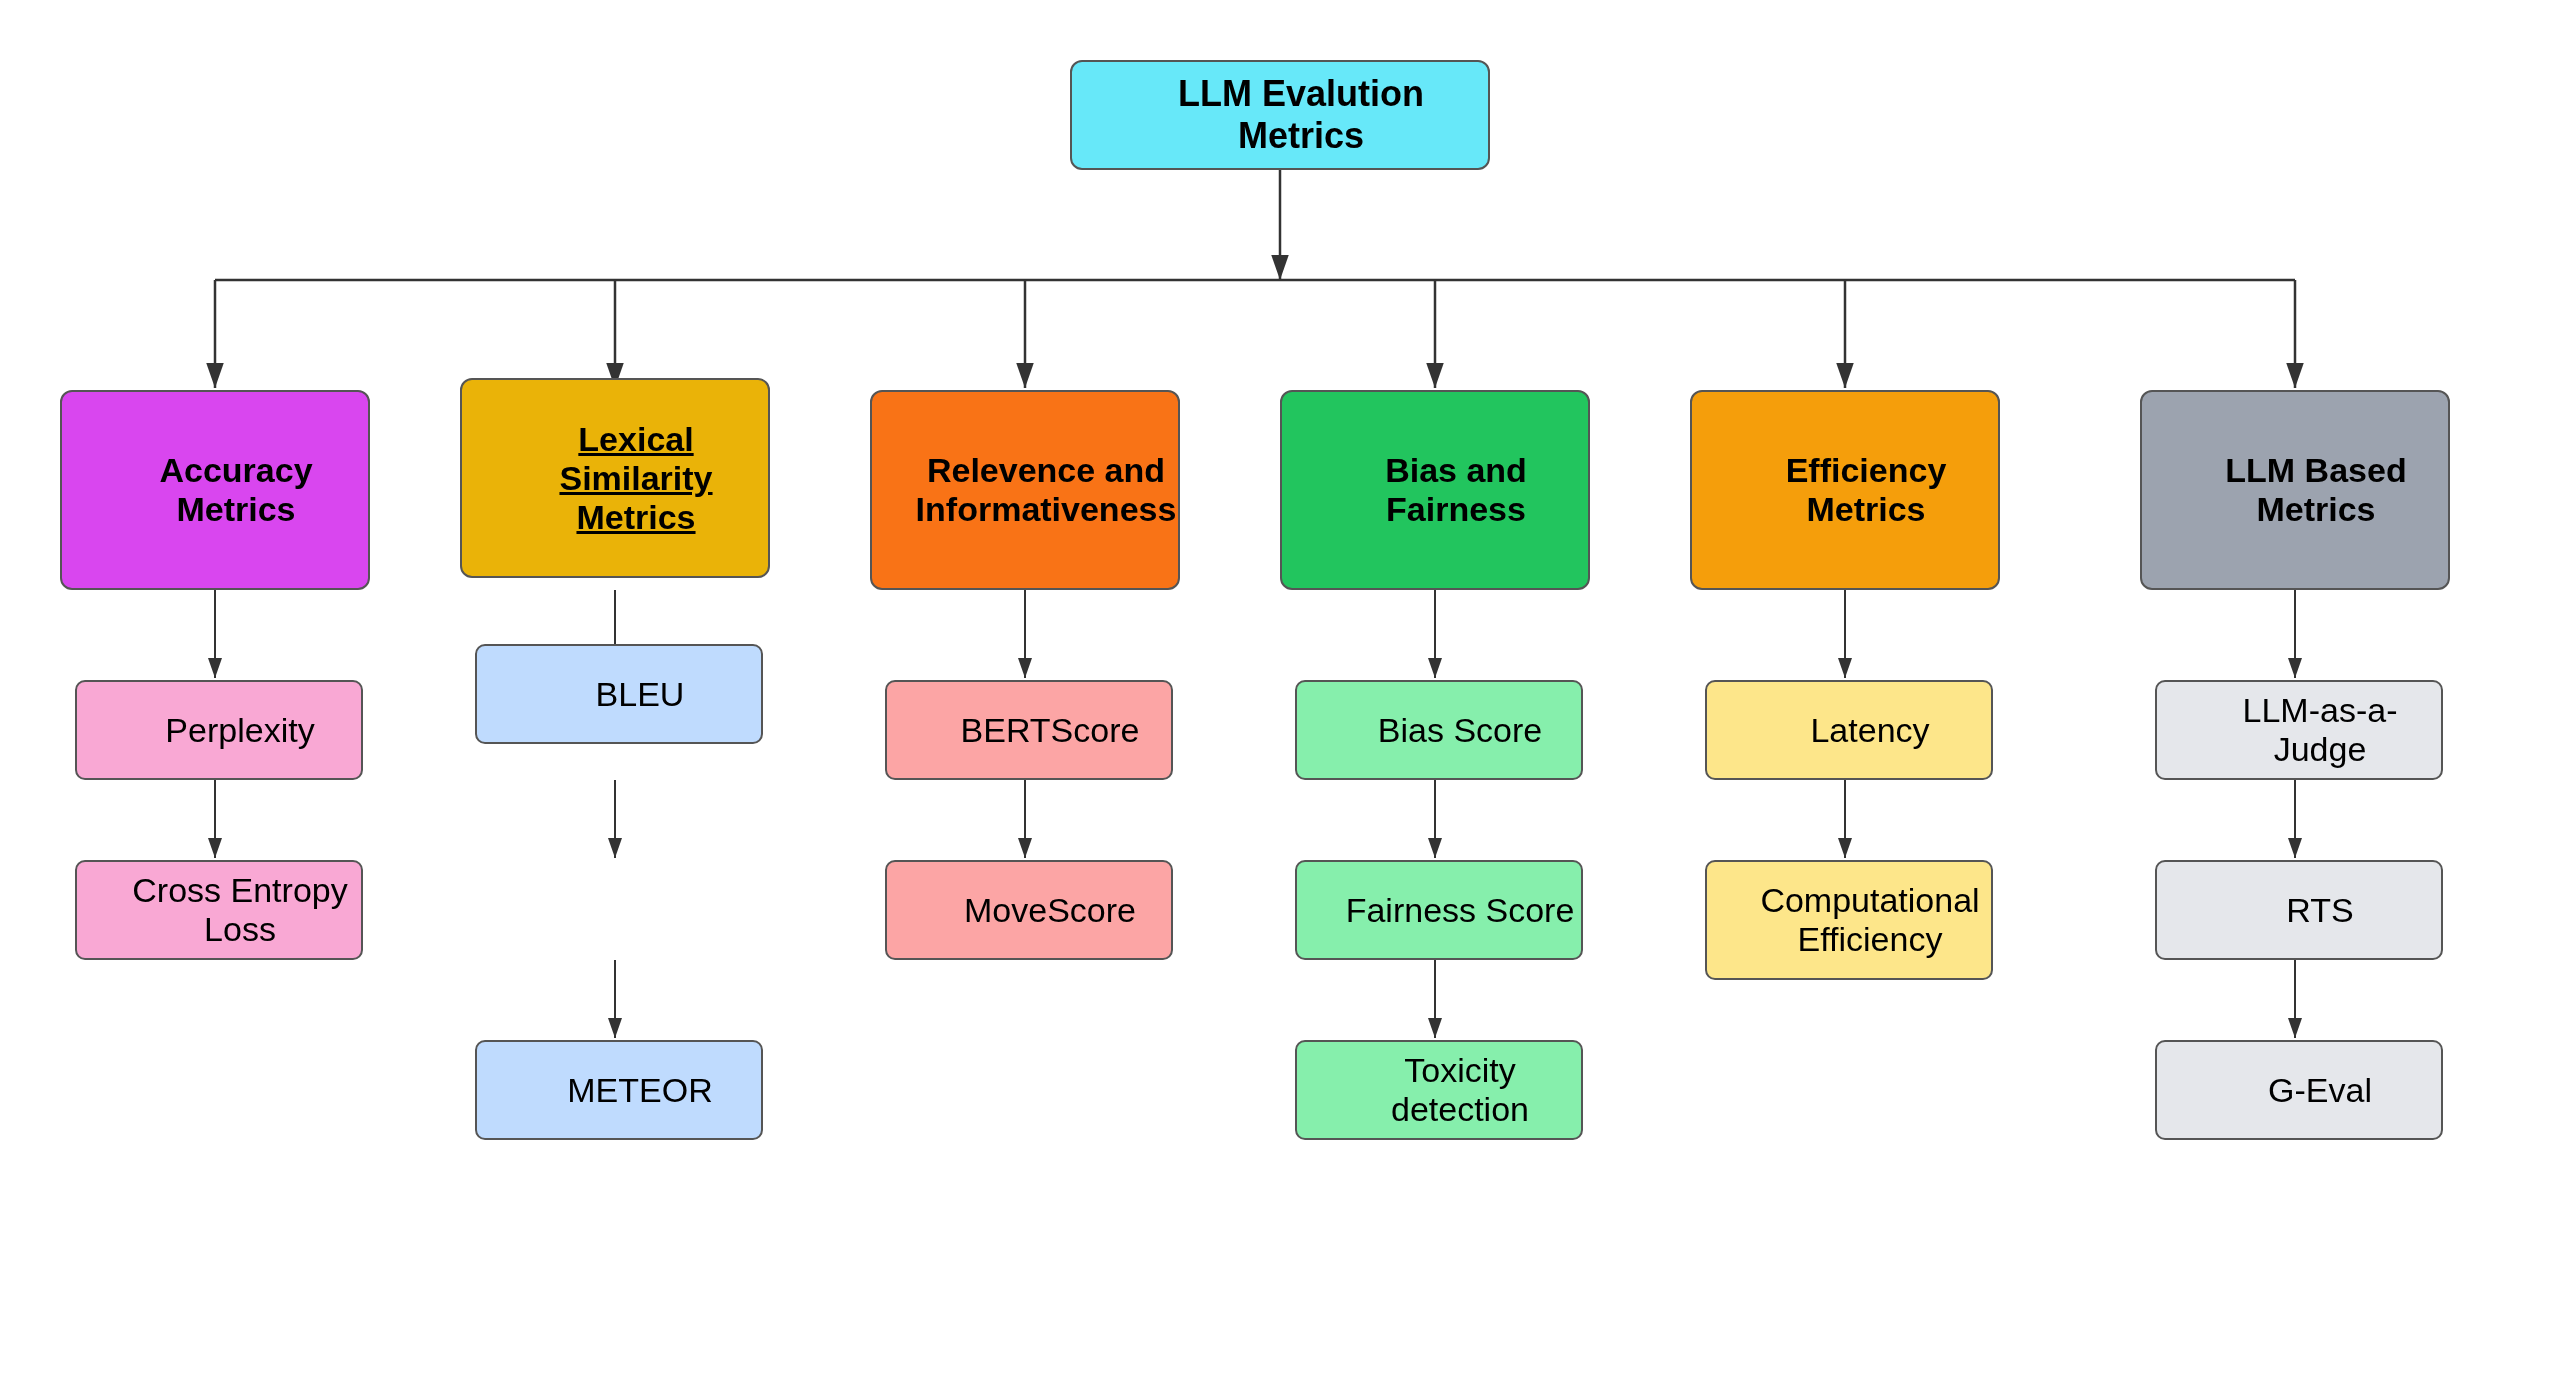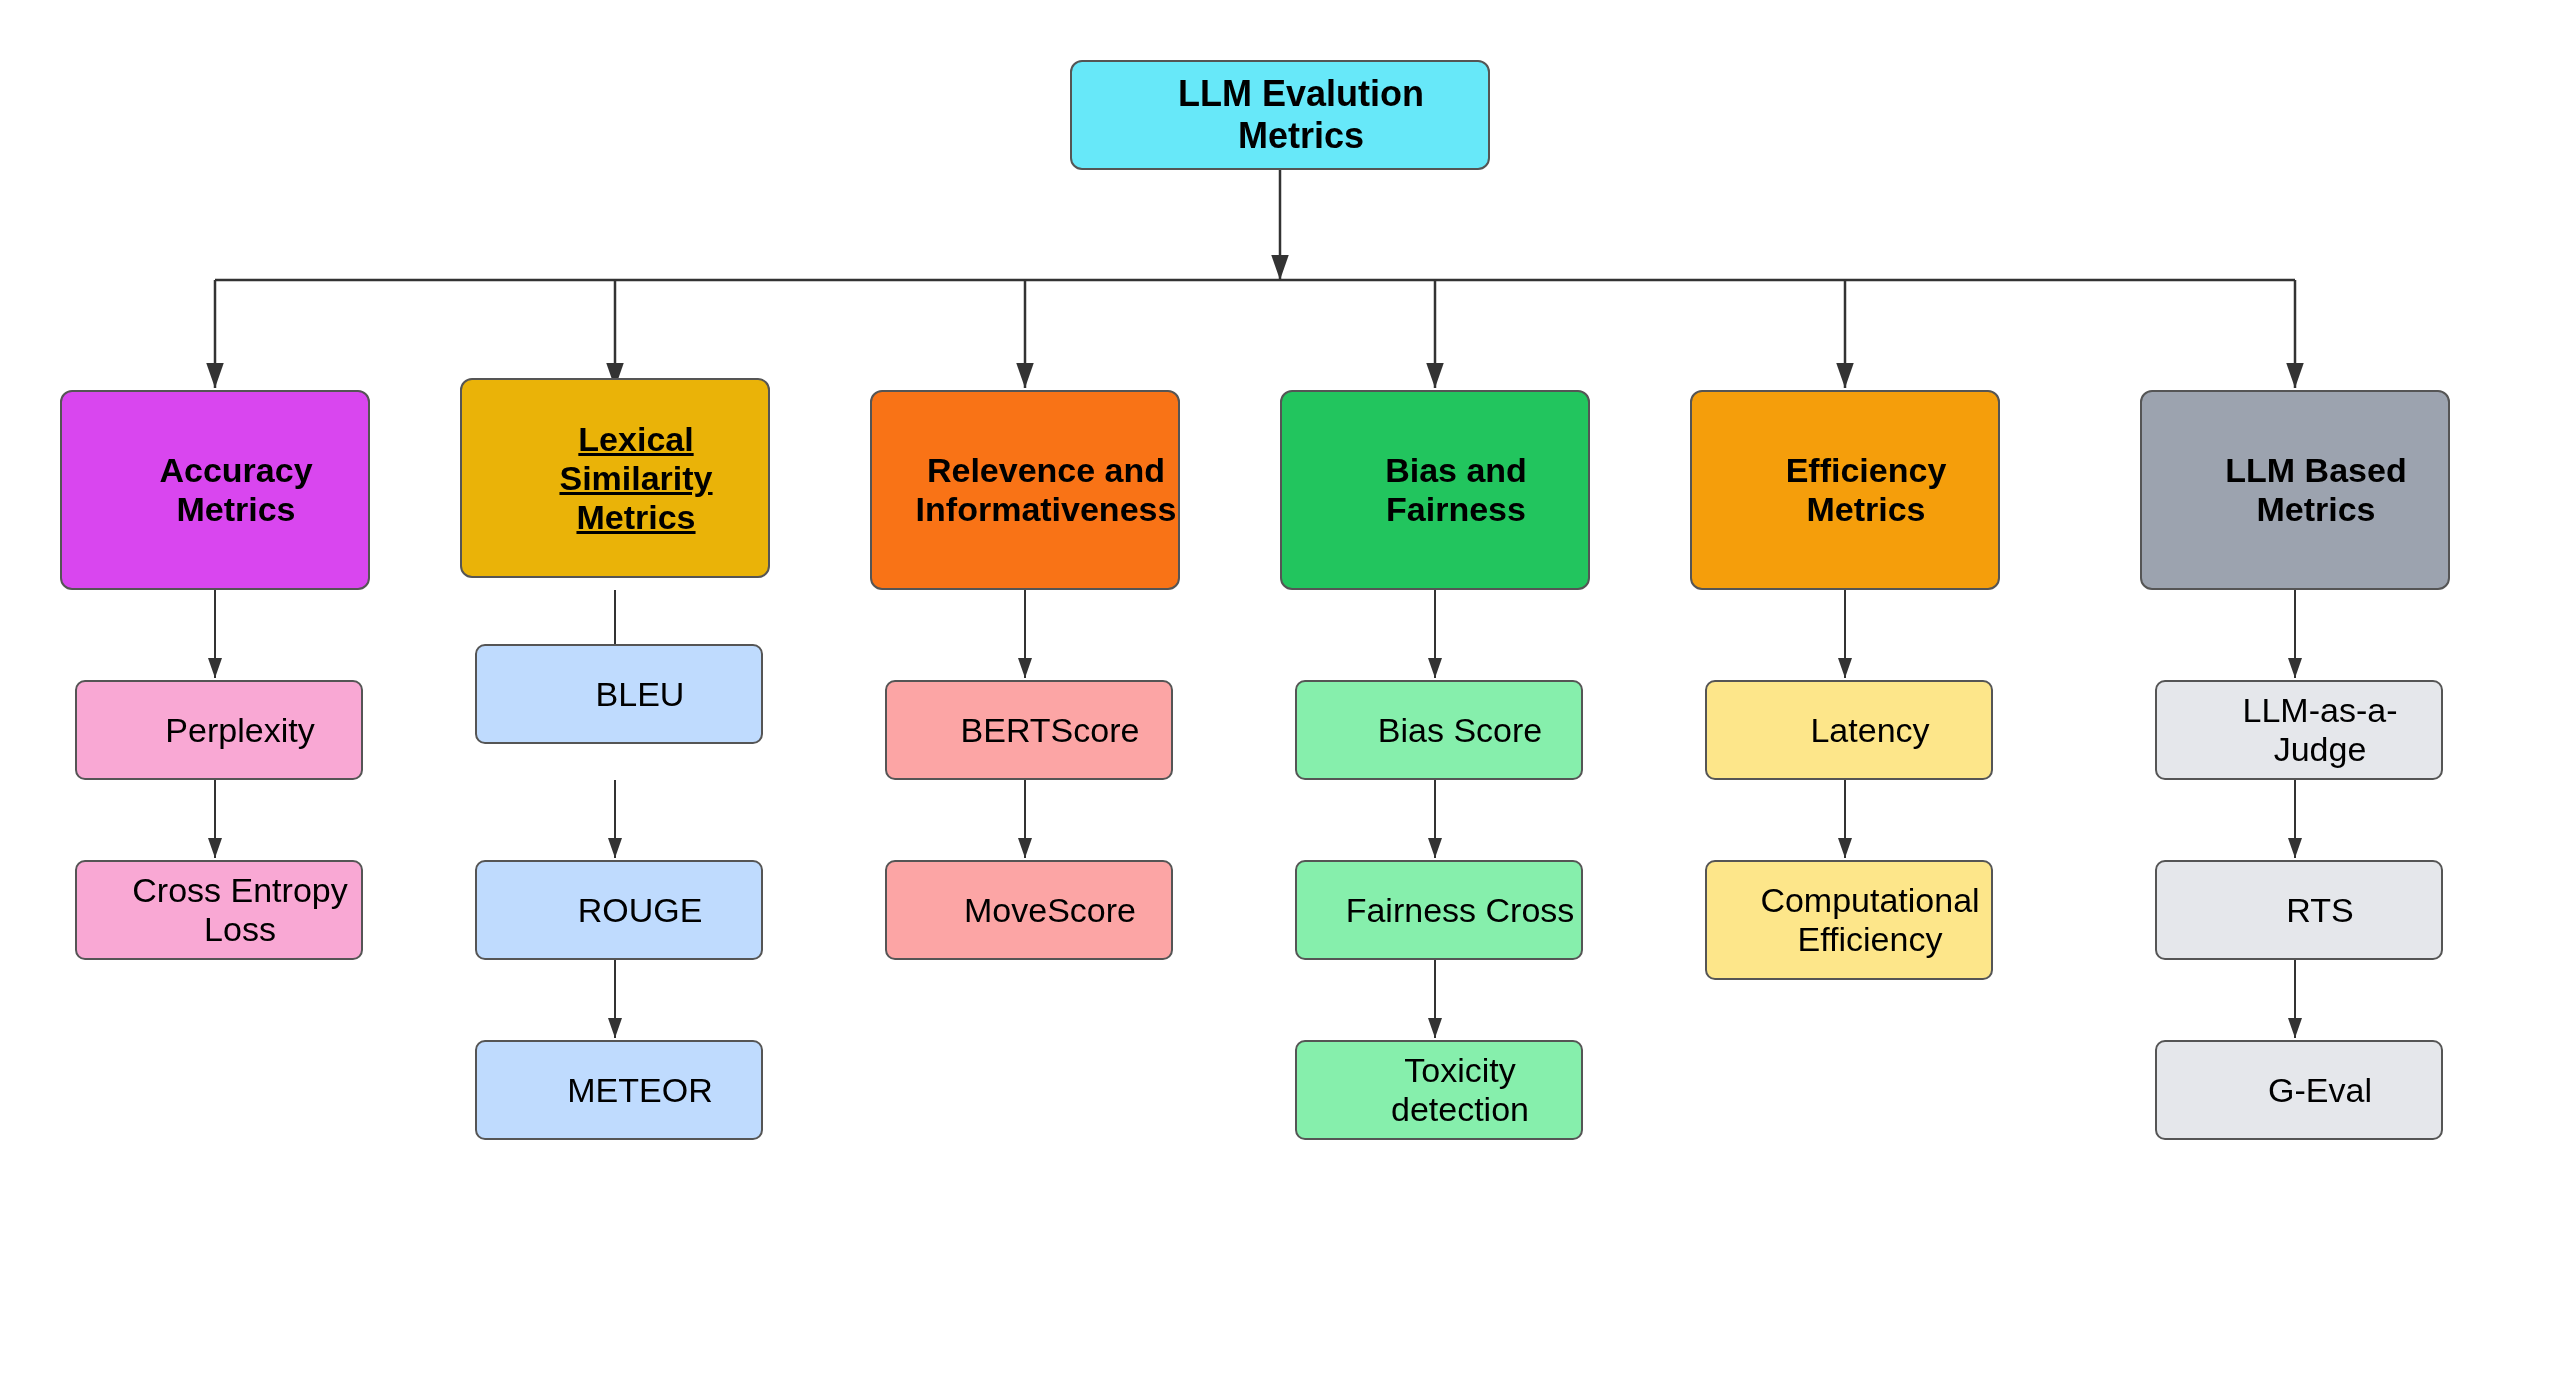--- a/index.html
+++ b/index.html
@@ -276,39 +276,36 @@
   <div class="node node-child child-perplexity">
     <span>Perplexity</span>
   </div>
   <div class="node node-child child-crossentropy">
     <span>Cross Entropy Loss</span>
   </div>
 
   <div class="node node-child child-bleu">
     <span>BLEU</span>
   </div>
-  <div class="node node-child child-rouge">
-    <span>ROUGE</span>
-  </div>
   <div class="node node-child child-meteor">
     <span>METEOR</span>
   </div>
 
   <div class="node node-child child-bertscore">
     <span>BERTScore</span>
   </div>
   <div class="node node-child child-movescore">
     <span>MoveScore</span>
   </div>
 
   <div class="node node-child child-biasscore">
     <span>Bias Score</span>
   </div>
   <div class="node node-child child-fairnessscore">
-    <span>Fairness Cross</span>
+    <span>Fairness Score</span>
   </div>
   <div class="node node-child child-toxicity">
     <span>Toxicity detection</span>
   </div>
 
   <div class="node node-child child-latency">
     <span>Latency</span>
   </div>
   <div class="node node-child child-computational">
     <span>Computational Efficiency</span>

